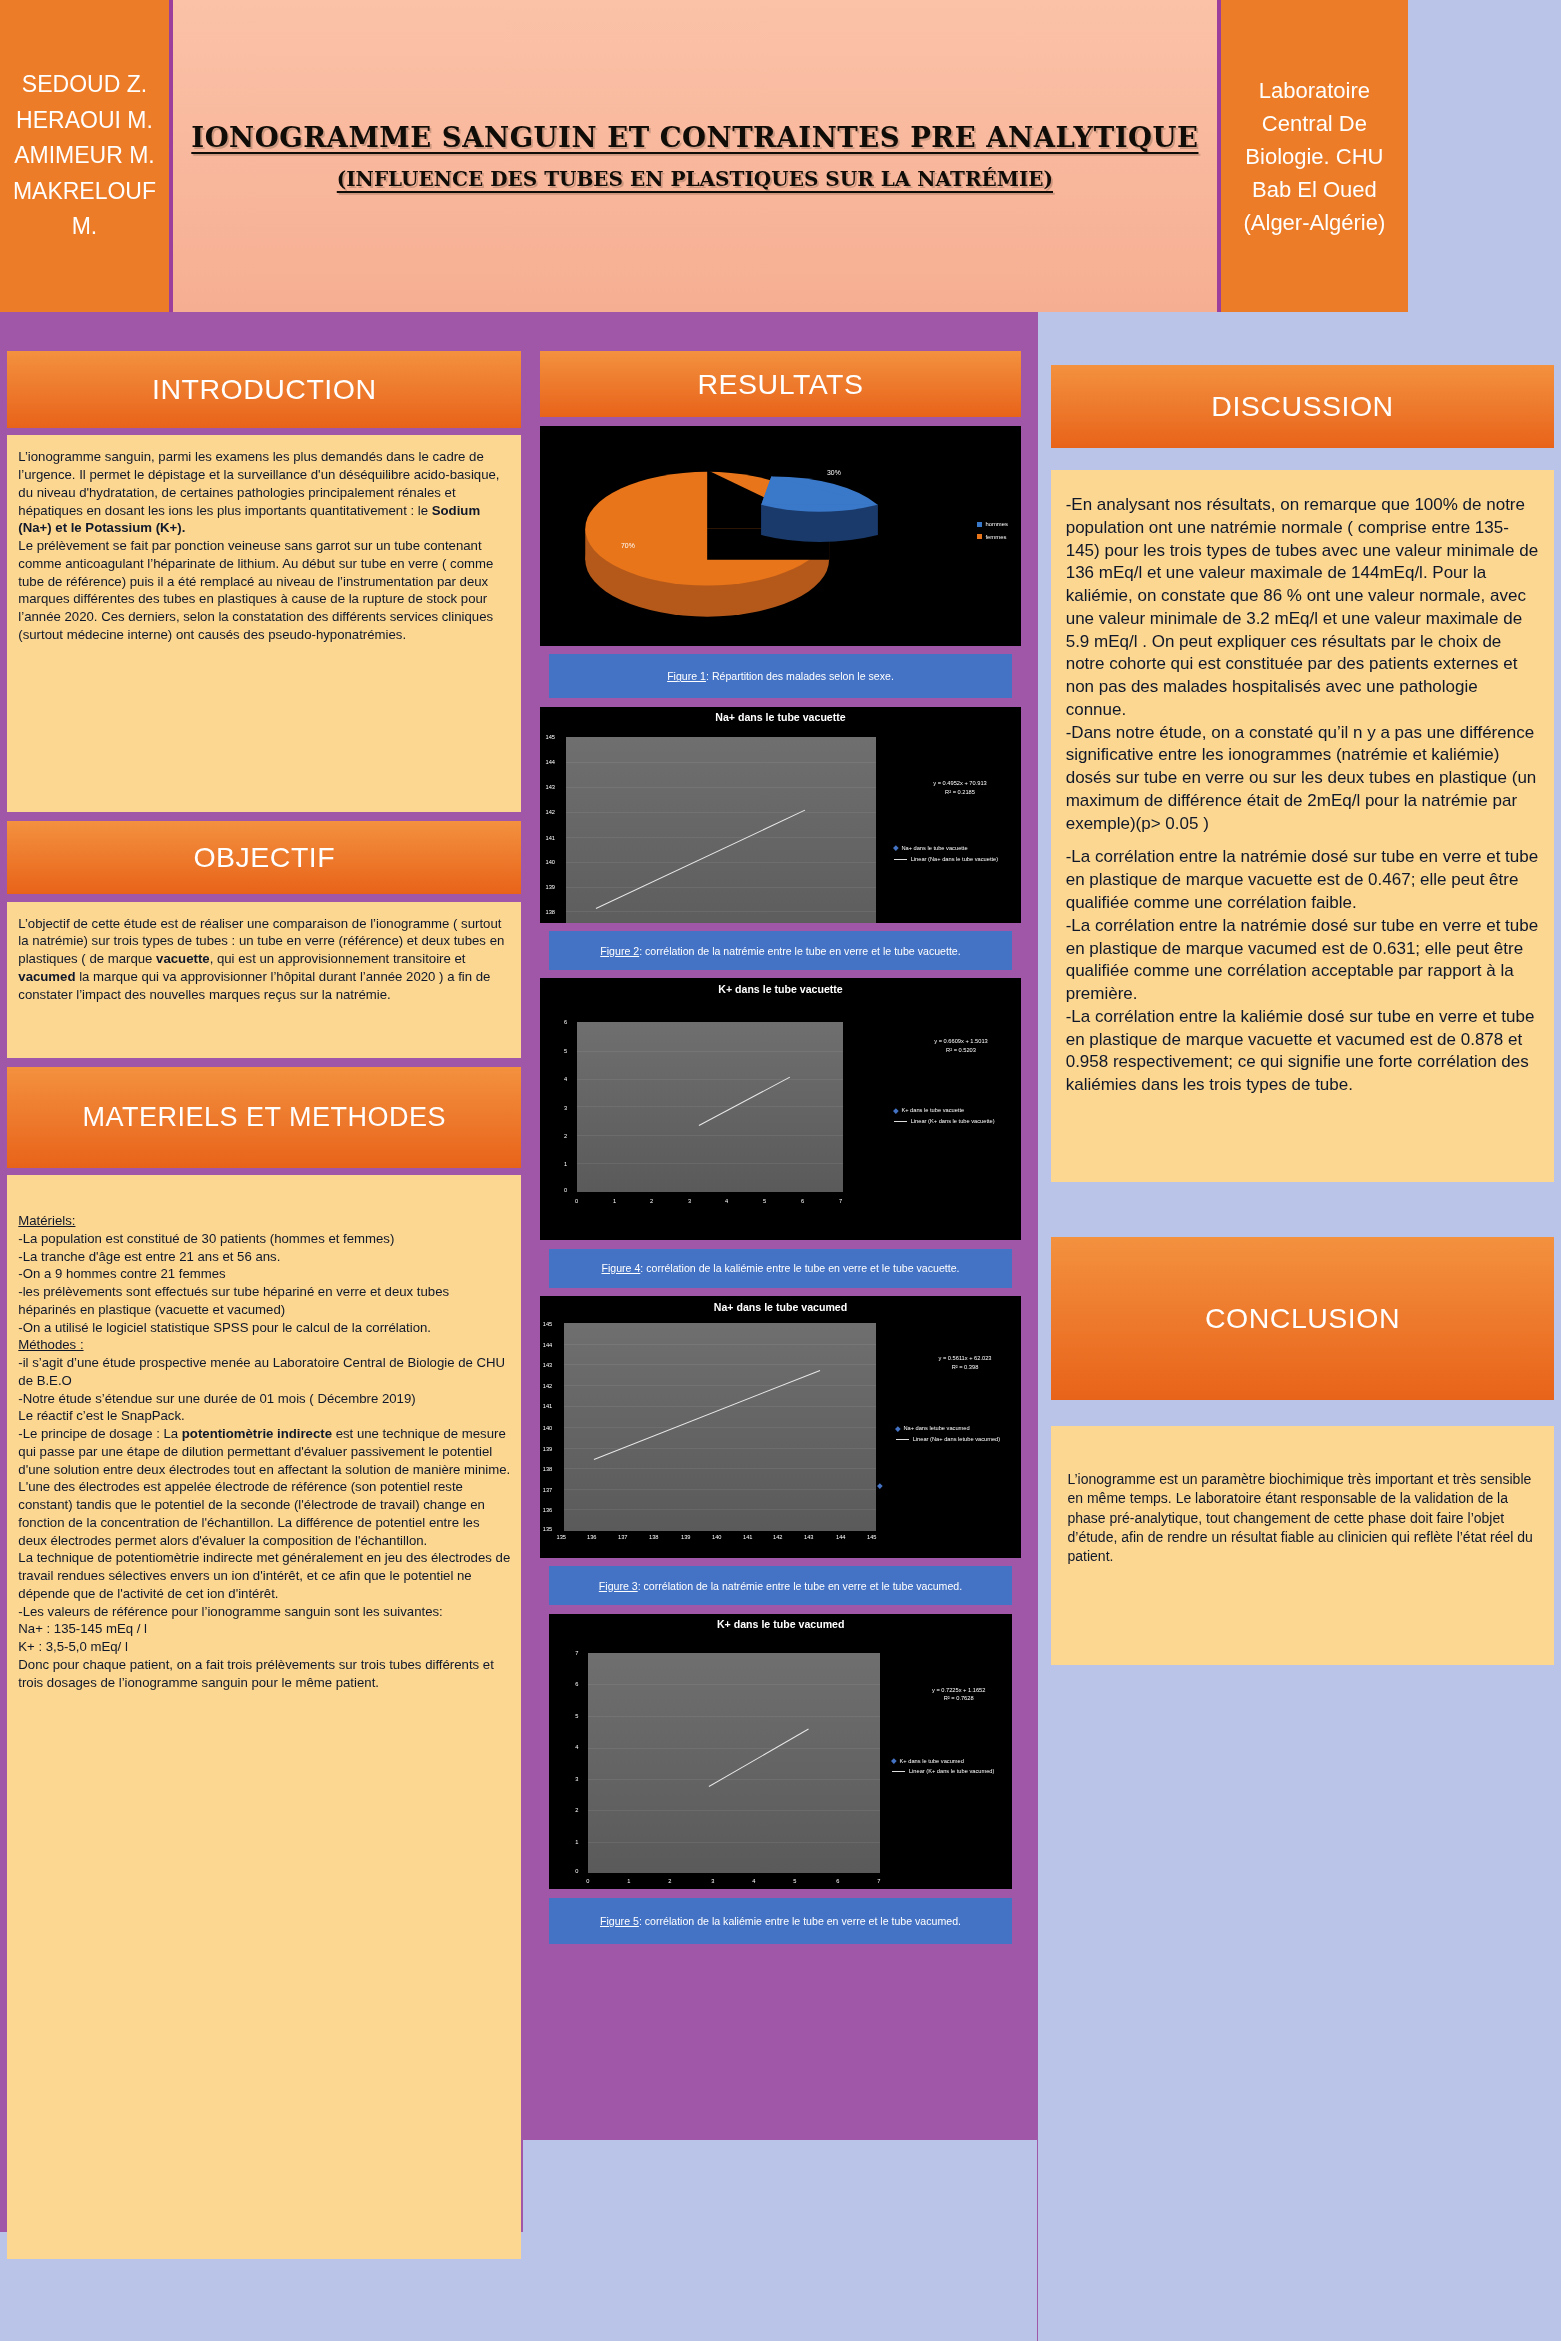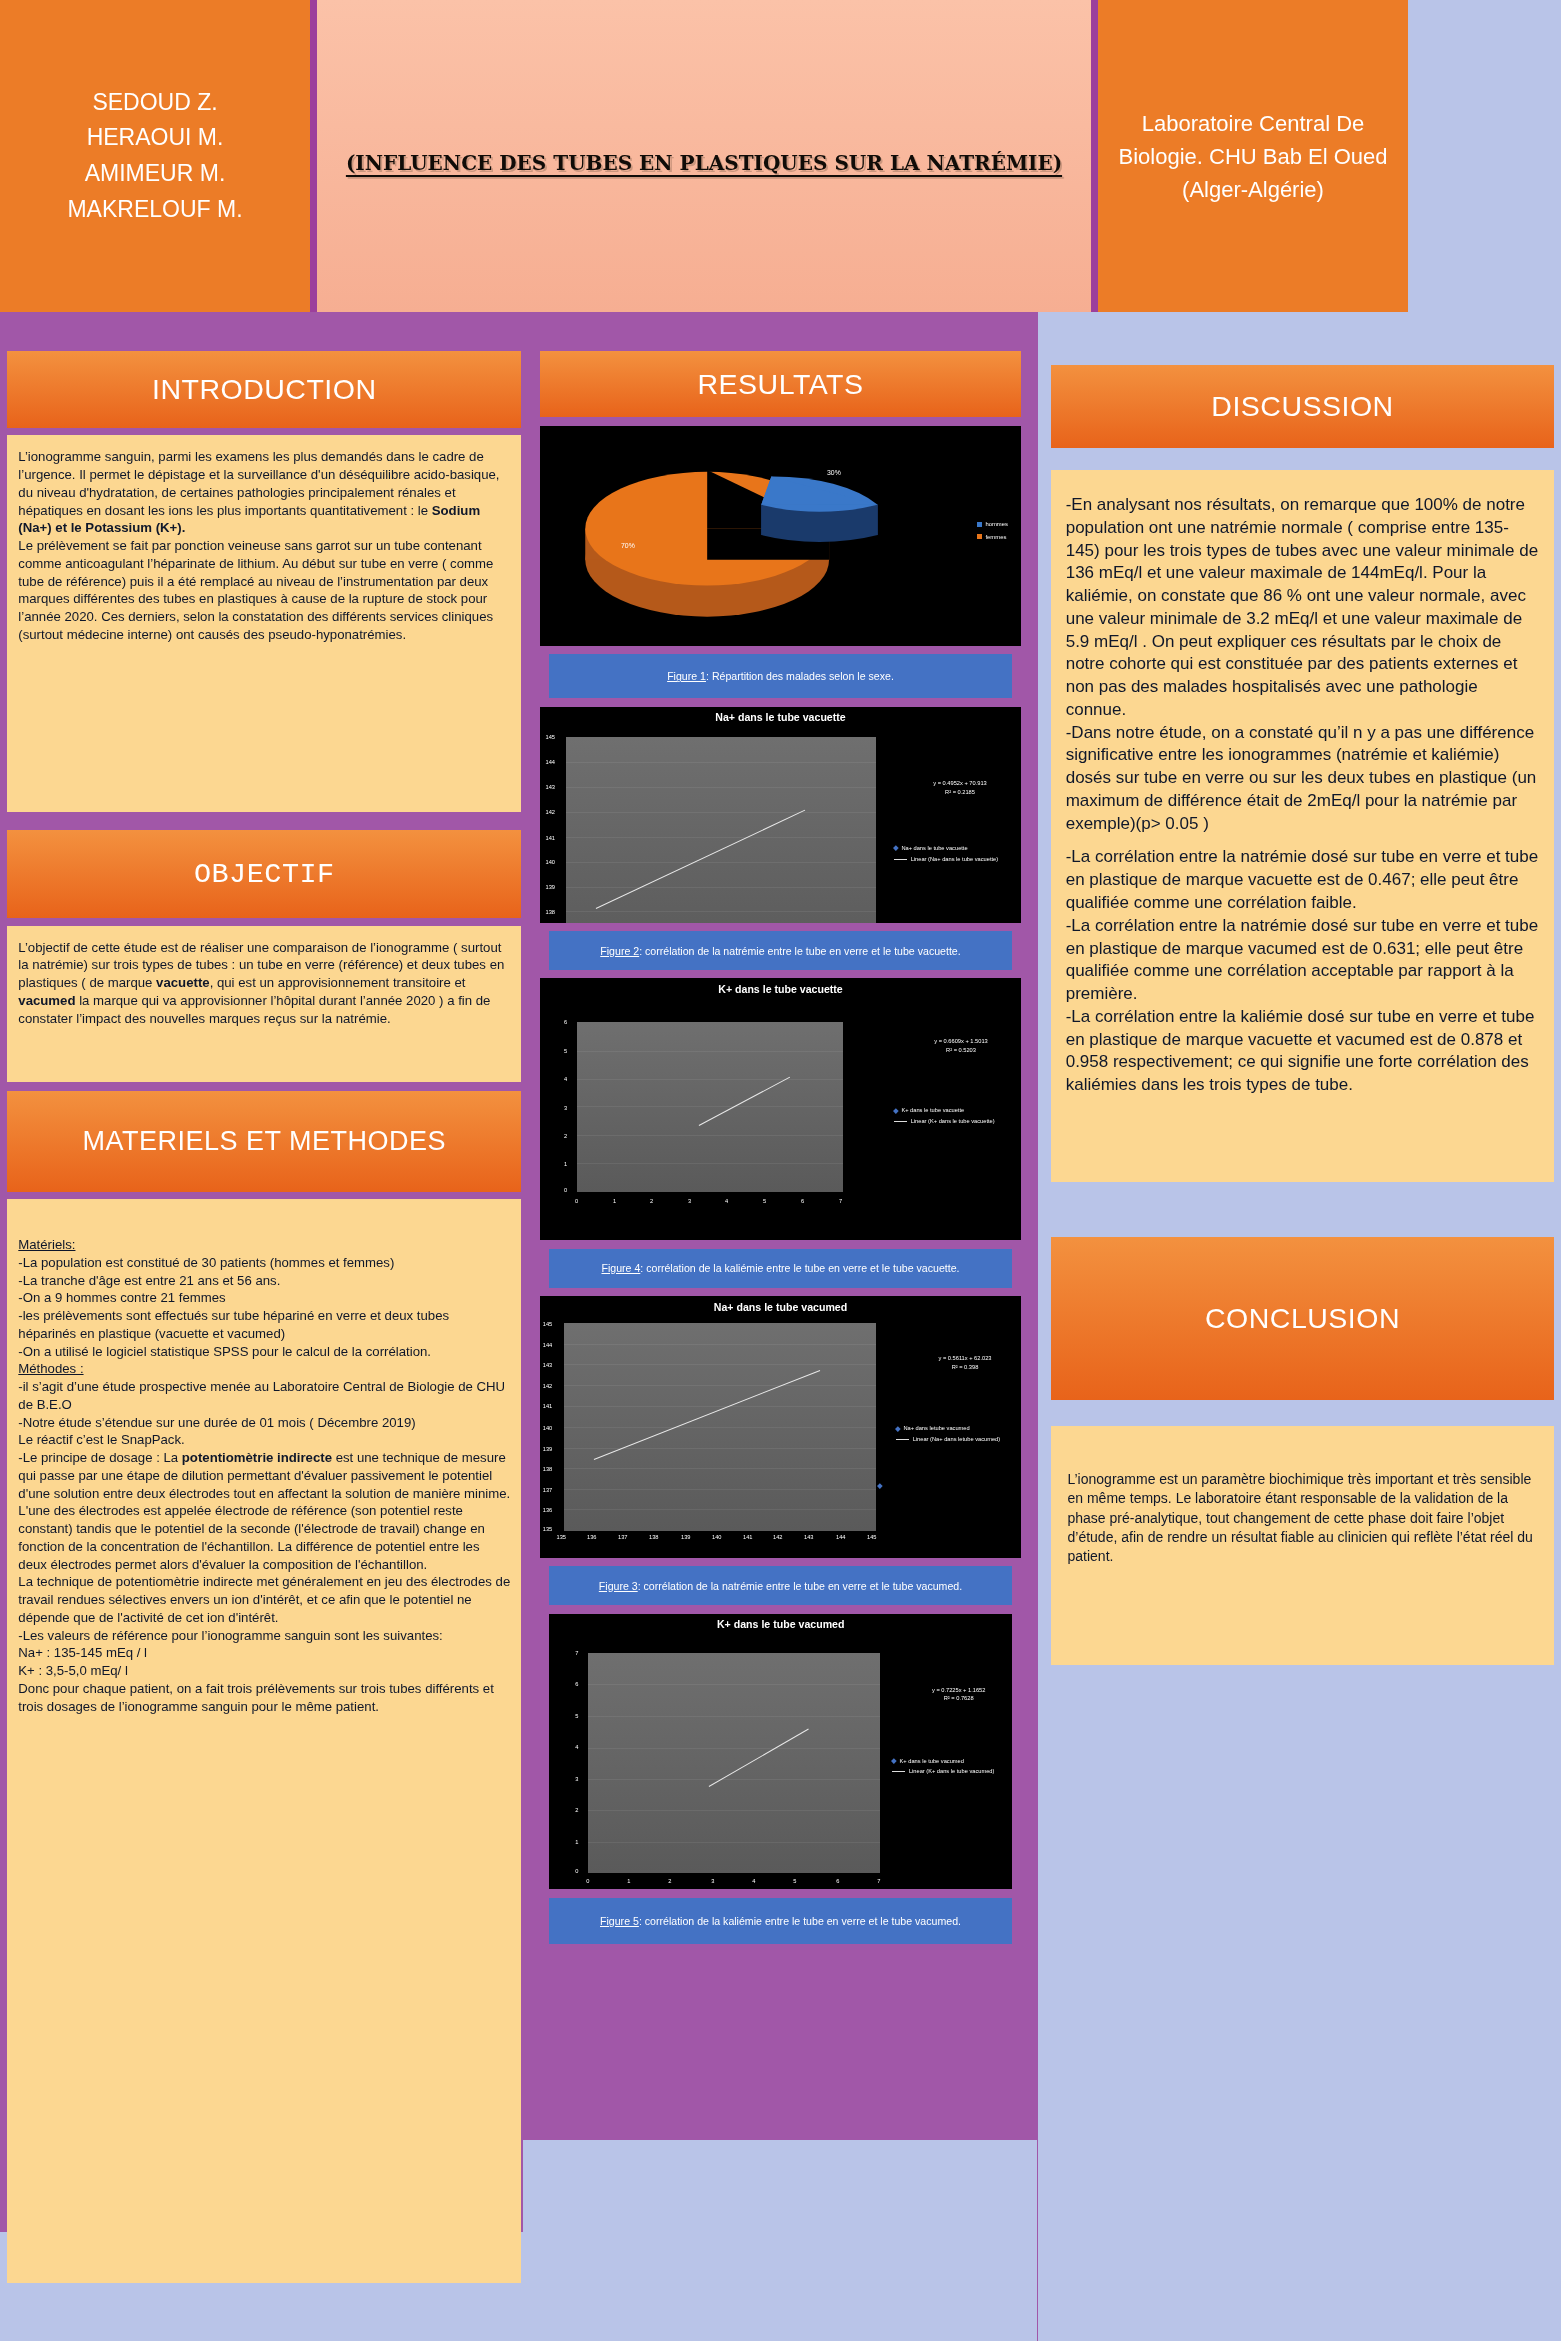--- a/index.html
+++ b/index.html
@@ -98,20 +98,21 @@
 
   <div class="header">
     <div class="authors">
       <div>SEDOUD Z.</div>
       <div>HERAOUI M.</div>
       <div>AMIMEUR M.</div>
       <div>MAKRELOUF M.</div>
     </div>
     <div class="hdr-gap"></div>
     <div class="title-box">
+      <div class="title-main">IONOGRAMME SANGUIN  ET  CONTRAINTES PRE ANALYTIQUE</div>
       <div class="title-sub">(INFLUENCE DES TUBES EN PLASTIQUES SUR LA NATRÉMIE)</div>
     </div>
     <div class="hdr-gap"></div>
     <div class="lab">Laboratoire Central De Biologie. CHU Bab El Oued (Alger-Algérie)</div>
   </div>
 
   <div class="purple-band" style="left:0;top:312px;width:1561px;height:2029px;background:#a157a8;"></div>
 
   <div class="purple-band" style="left:1038px;top:312px;width:523px;height:2029px;background:#b9c4e8;"></div>
 
@@ -121,21 +122,21 @@
   <div class="col" style="left:7.3px;top:351px;width:514px;">
 
     <div class="sec-head" style="height:77px;">
       <span>INTRODUCTION</span>
     </div>
     <div class="sec-body" style="margin-top:7.3px;height:377px;">
       <p><span>L’ionogramme  sanguin, parmi les examens les plus demandés dans le cadre de l’urgence.  Il permet le dépistage et la surveillance d'un déséquilibre acido-basique, du niveau d'hydratation, de certaines pathologies principalement rénales et hépatiques en dosant  les ions les plus importants quantitativement : le </span><b>Sodium (Na+) et le  Potassium (K+).</b></p>
       <p>Le prélèvement se fait par ponction veineuse sans garrot sur un tube contenant comme anticoagulant l’héparinate de lithium.  Au début  sur tube en verre ( comme tube de référence)  puis il a été remplacé au niveau de l’instrumentation par deux marques différentes  des tubes en plastiques à cause de la rupture de stock pour l’année 2020. Ces derniers, selon la constatation des différents services cliniques (surtout médecine interne) ont causés des pseudo-hyponatrémies.</p>
     </div>
 
-    <div class="sec-head" style="height:88px;margin-top:18px;font-family:Liberation Mono, monospace;">
+    <div class="sec-head" style="height:73px;margin-top:9px;">
       <span>OBJECTIF</span>
     </div>
     <div class="sec-body" style="margin-top:7.3px;height:156px;">
       <p><span>L’objectif de cette étude est de réaliser une comparaison de l’ionogramme ( surtout la natrémie) sur trois types de tubes : un tube en verre (référence) et deux tubes en plastiques ( de marque </span><b>vacuette</b><span>,  qui est un approvisionnement transitoire et </span><b>vacumed</b><span>  la marque qui va approvisionner l’hôpital durant l’année 2020 ) a fin de constater l’impact des nouvelles marques  reçus sur la natrémie.</span></p>
     </div>
 
     <div class="sec-head small" style="height:101px;margin-top:9.2px;">
       <span>MATERIELS ET METHODES</span>
     </div>
     <div class="sec-body pad-top" style="margin-top:7.3px;height:1084px;">

